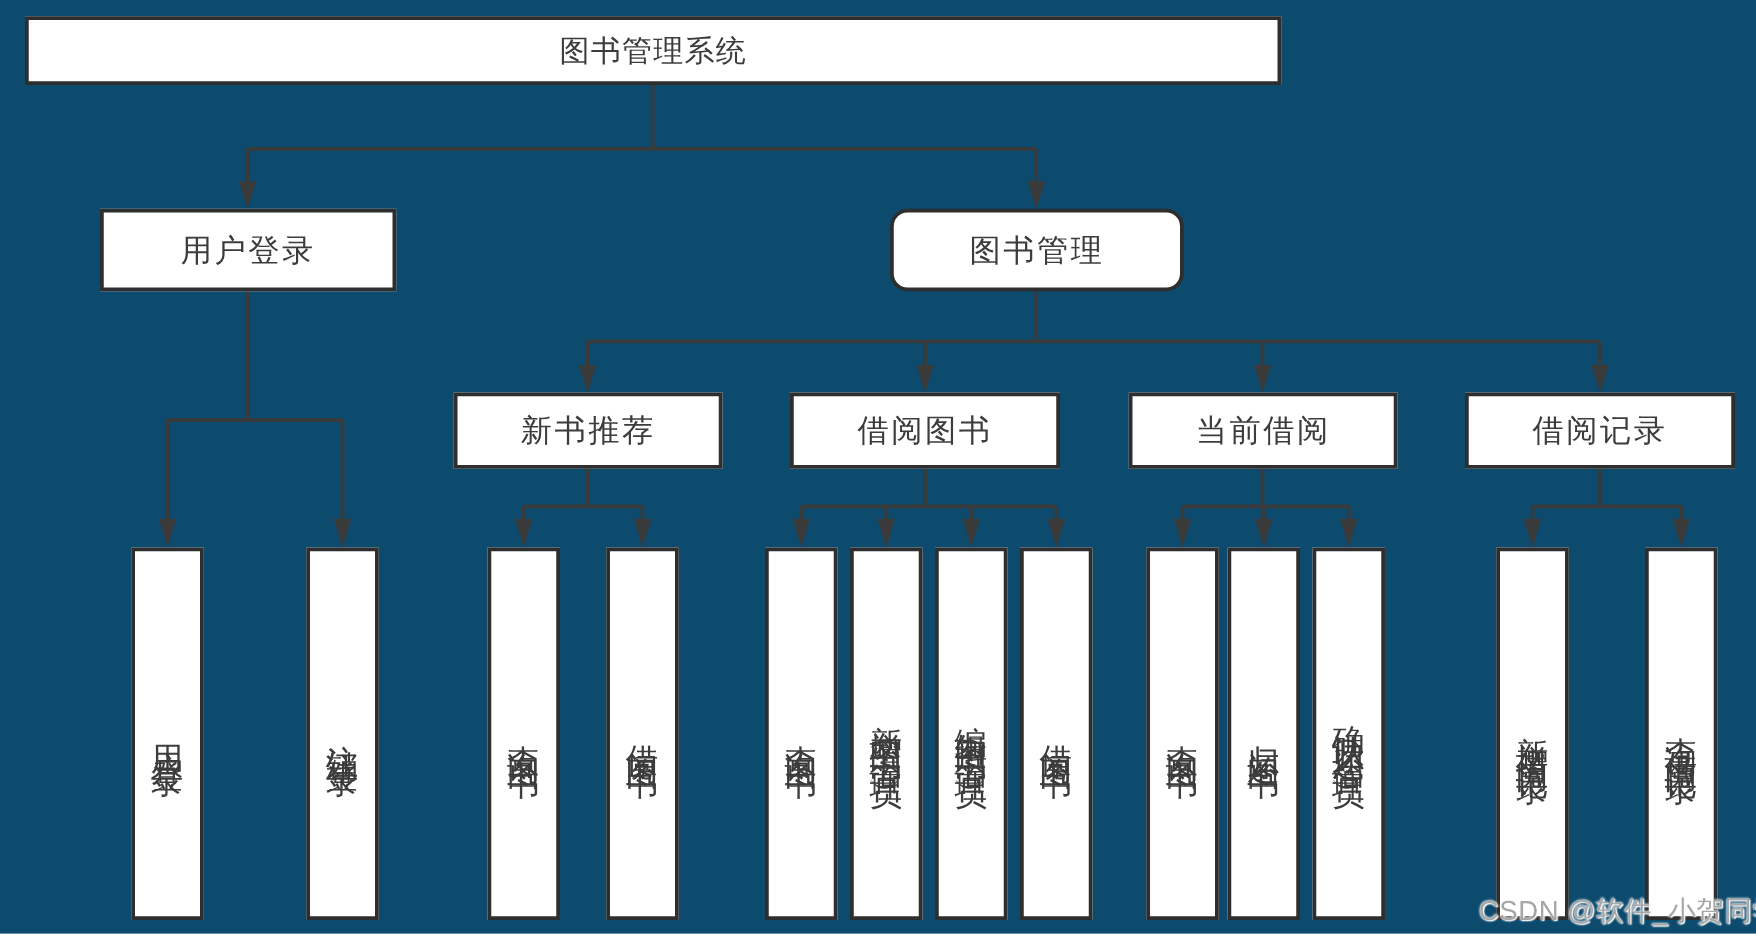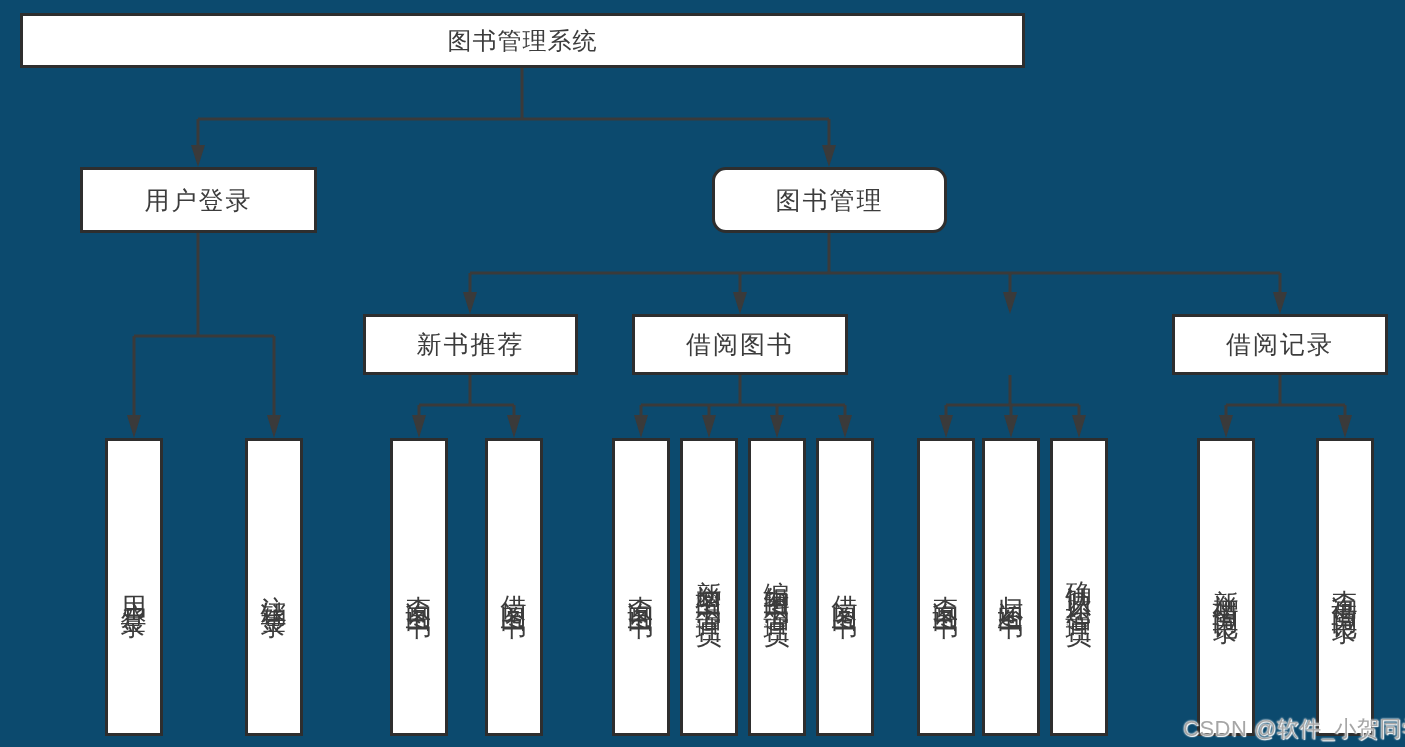--- a/index.html
+++ b/index.html
@@ -96,20 +96,21 @@
     </g>
   </svg>
 
   <div class="box rootbox" style="left:20px; top:13px; width:1005px; height:55px;">图书管理系统</div>
 
   <div class="box hbox" style="left:80px; top:167px; width:237px; height:66px;">用户登录</div>
   <div class="box hbox" style="left:712px; top:167px; width:235px; height:66px;border-radius:14px;">图书管理</div>
 
   <div class="box hbox" style="left:363px; top:314px; width:215px; height:61px;">新书推荐</div>
   <div class="box hbox" style="left:632px; top:314px; width:216px; height:61px;">借阅图书</div>
+  <div class="box hbox" style="left:903px; top:314px; width:215px; height:61px;">当前借阅</div>
   <div class="box hbox" style="left:1172px; top:314px; width:216px; height:61px;">借阅记录</div>
 
   <div class="box leaf" style="left:105px;">用户登录</div>
   <div class="box leaf" style="left:245px;">注销登录</div>
 
   <div class="box leaf" style="left:390px;">查询图书</div>
   <div class="box leaf" style="left:485px;">借阅图书</div>
 
   <div class="box leaf" style="left:612px;">查询图书</div>
   <div class="box leaf" style="left:680px;">新增图书（管理员）</div>

